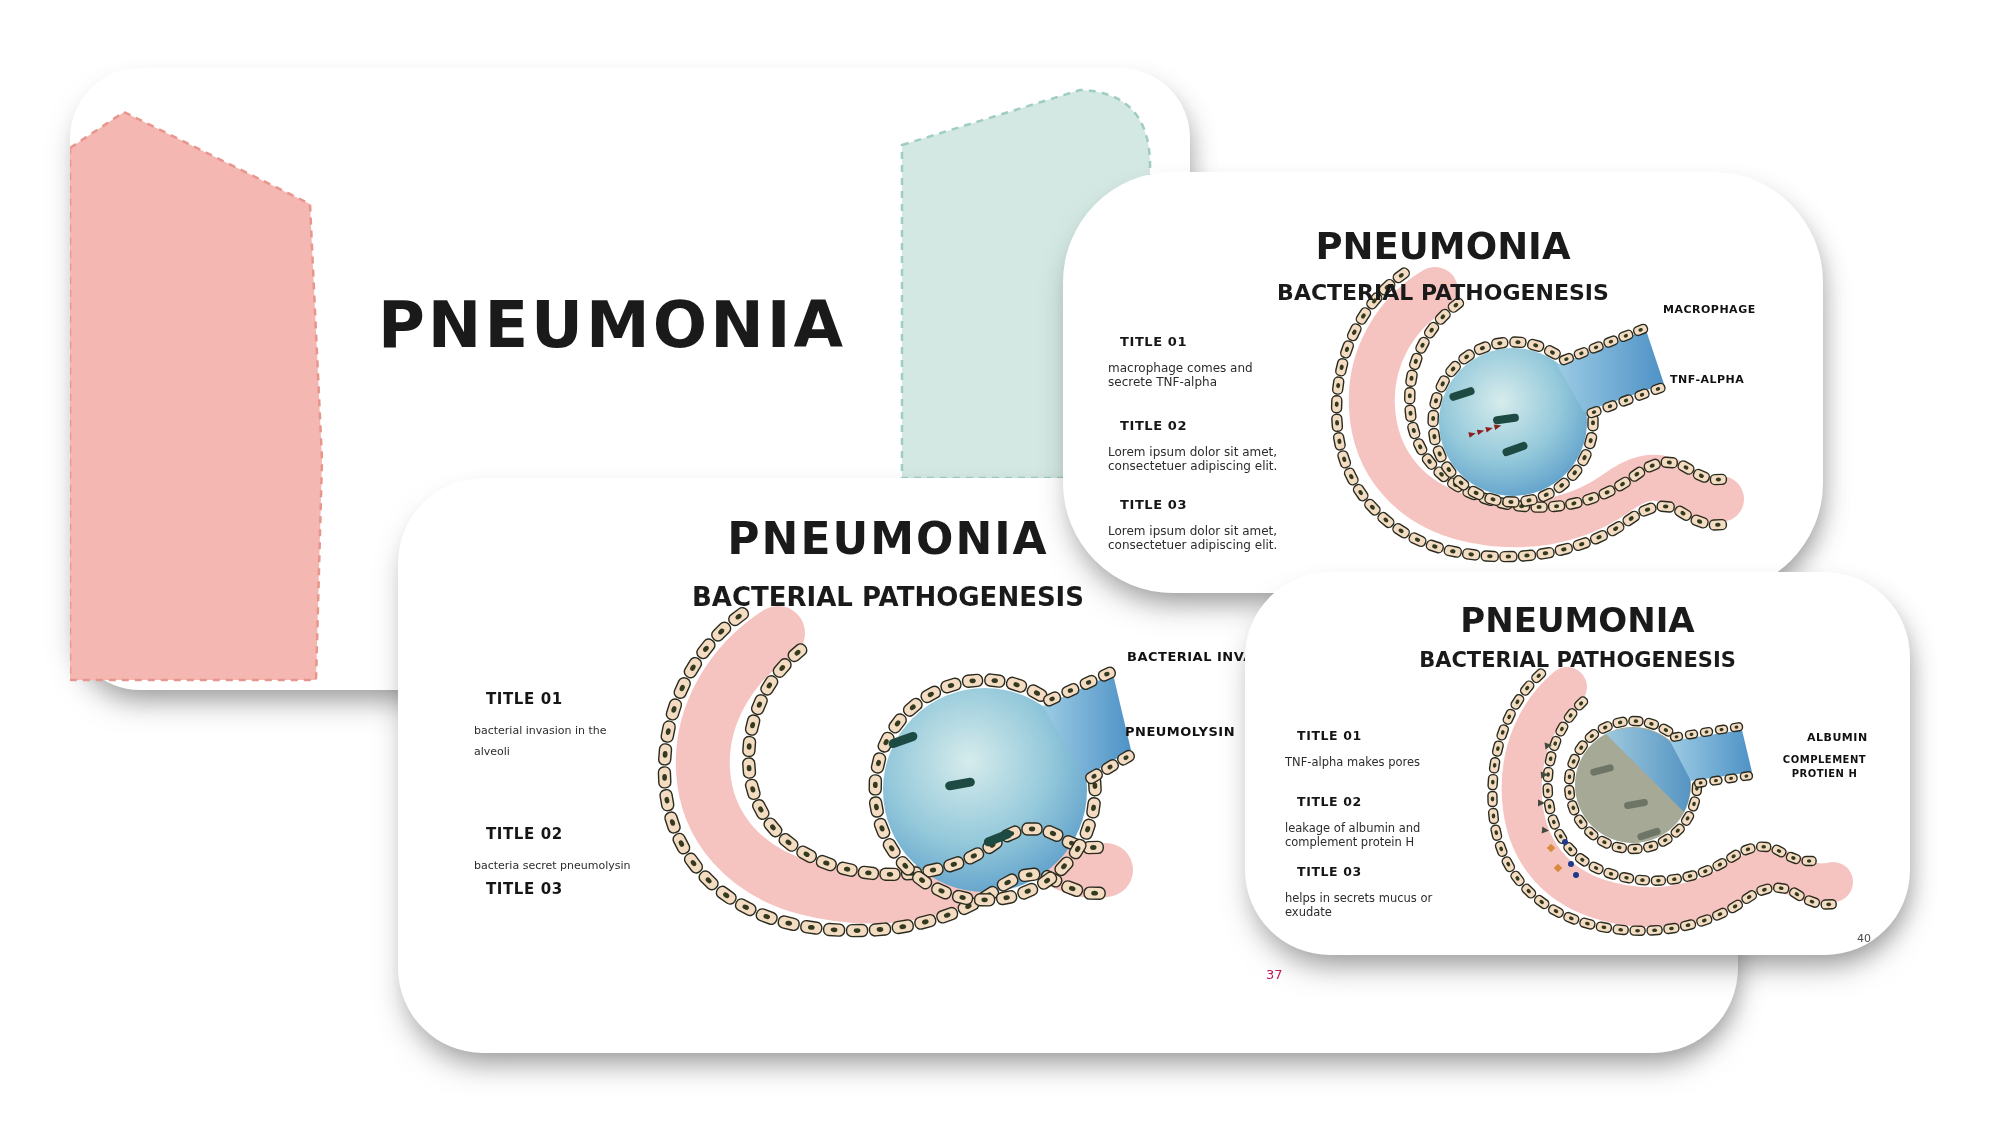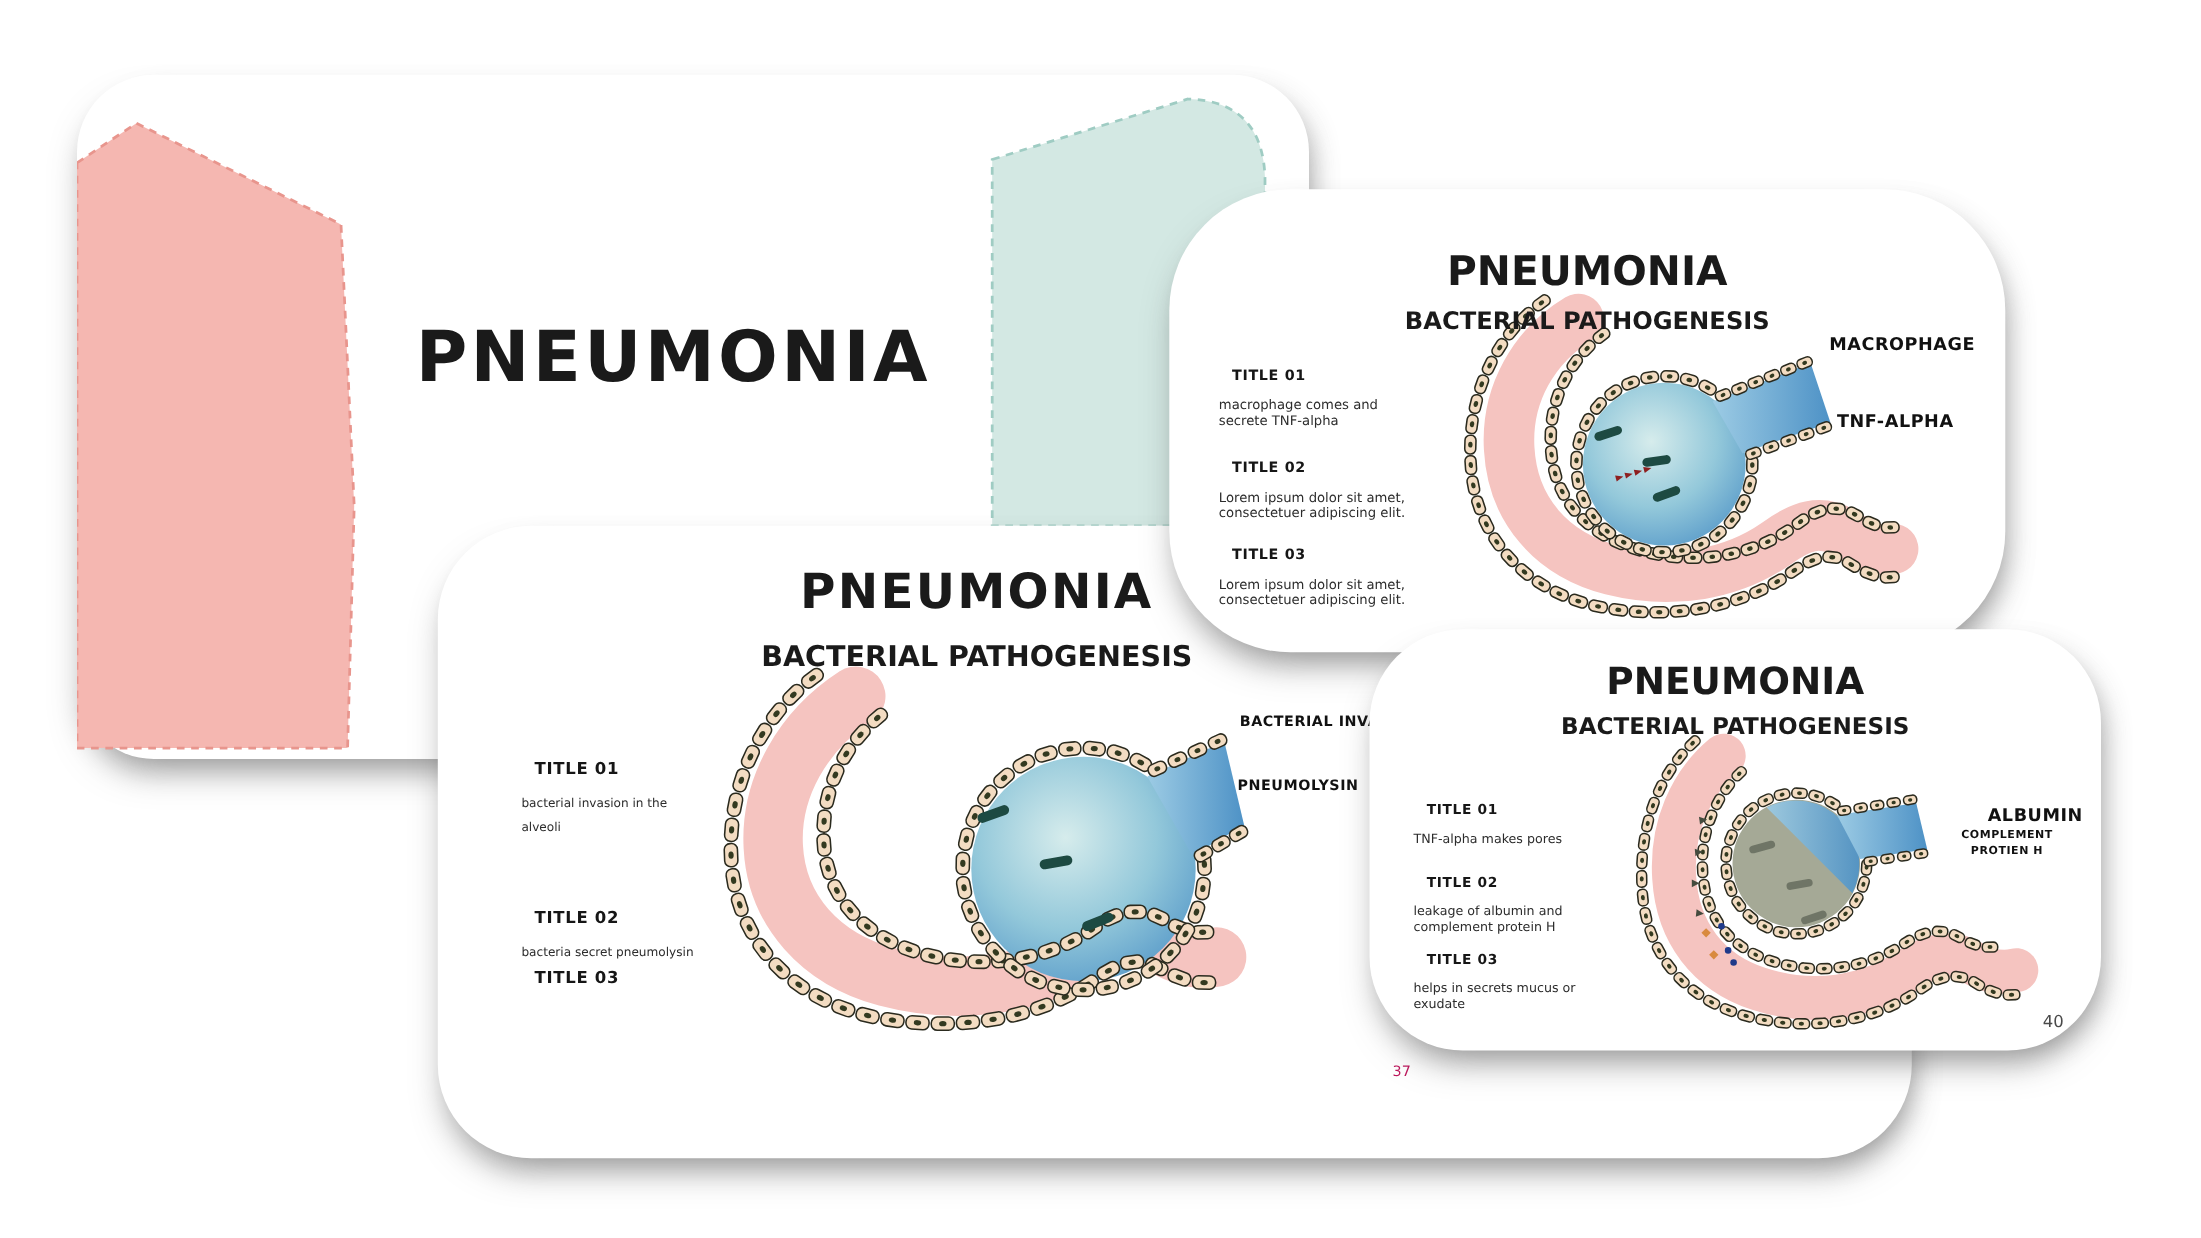--- a/index.html
+++ b/index.html
@@ -26,25 +26,25 @@
   .c4 .slide-head{left:0;right:0;top:29px;} .c4 .st{font-size:34px;} .c4 .ss{font-size:21px;margin-top:10px;}
 
   .item{position:absolute;}
   .item h4{margin:12px;font-size:13px;font-weight:bold;letter-spacing:.6px;color:#161616;}
   .item p{margin:5px 0 0;font-size:12px;line-height:14px;color:#2c2c2c;white-space:pre-line;}
   .c3 .item h4{font-size:15px;}
   .c3 .item p{margin-top:8px;font-size:11px;line-height:21px;}
   .c4 .item h4{font-size:12.5px;}
   .c4 .item p{margin-top:4px;font-size:11.5px;line-height:14px;}
 
-  .lbl{position:absolute;font-weight:bold;font-size:16px;letter-spacing:.5px;color:#111;}
+  .lbl{position:absolute;font-weight:bold;font-size:11px;letter-spacing:.5px;color:#111;}
   .c3 .lbl{font-size:13px;}
   .lbl.center{text-align:center;white-space:pre-line;font-size:10px;line-height:1.35;}
   .page{position:absolute;font-size:13px;color:#be185d;}
-  .c4 .page{font-size:15px;color:#4a4a4a;}
+  .c4 .page{font-size:11px;color:#4a4a4a;margin-top:12px;}
 </style>
 </head>
 <body>
 
 <div class="stage">
 
   <section class="card c1">
     <svg class="deco" width="1120" height="622" viewBox="0 0 1120 622">
       <path d="M 832 77 L 1010 22 Q 1078 24 1080 94 L 1080 410 L 832 410 Z" stroke-width="2.5" stroke-dasharray="7 6" fill="#d3e8e3" stroke="#9fccc3"></path>
       <path d="M 0 80 L 54 44 L 240 136 L 252 392 L 246 612 L 0 612 Z" stroke-width="2.5" stroke-dasharray="7 6" fill="#f5b7b1" stroke="#e8958d"></path>
@@ -450,21 +450,21 @@
 alveoli</p>
     </div>
     <div class="item" style="left:76px;top:335px;width:260px;">
       <h4>TITLE 02</h4>
       <p>bacteria secret pneumolysin</p>
     </div>
     <div class="item" style="left:76px;top:390px;width:230px;">
       <h4>TITLE 03</h4>
     </div>
     <div class="lbl" style="left:729px;top:171px;">BACTERIAL INVASION</div>
-    <div class="lbl" style="left:727px;top:229px;">PNEUMOLYSIN</div>
+    <div class="lbl" style="left:727px;top:246px;">PNEUMOLYSIN</div>
     <div class="page" style="left:868px;top:489px;">37</div>
   </section>
 
   <section class="card c2">
     <svg id="ill2" class="ill" width="760" height="421" viewBox="0 0 760 421">
         <defs>
           <linearGradient id="ill2f" x1="0" y1="0" x2="1" y2="0">
             <stop offset="0%" stop-color="#9ccbe4"></stop>
             <stop offset="100%" stop-color="#4e92c6"></stop>
           </linearGradient>

